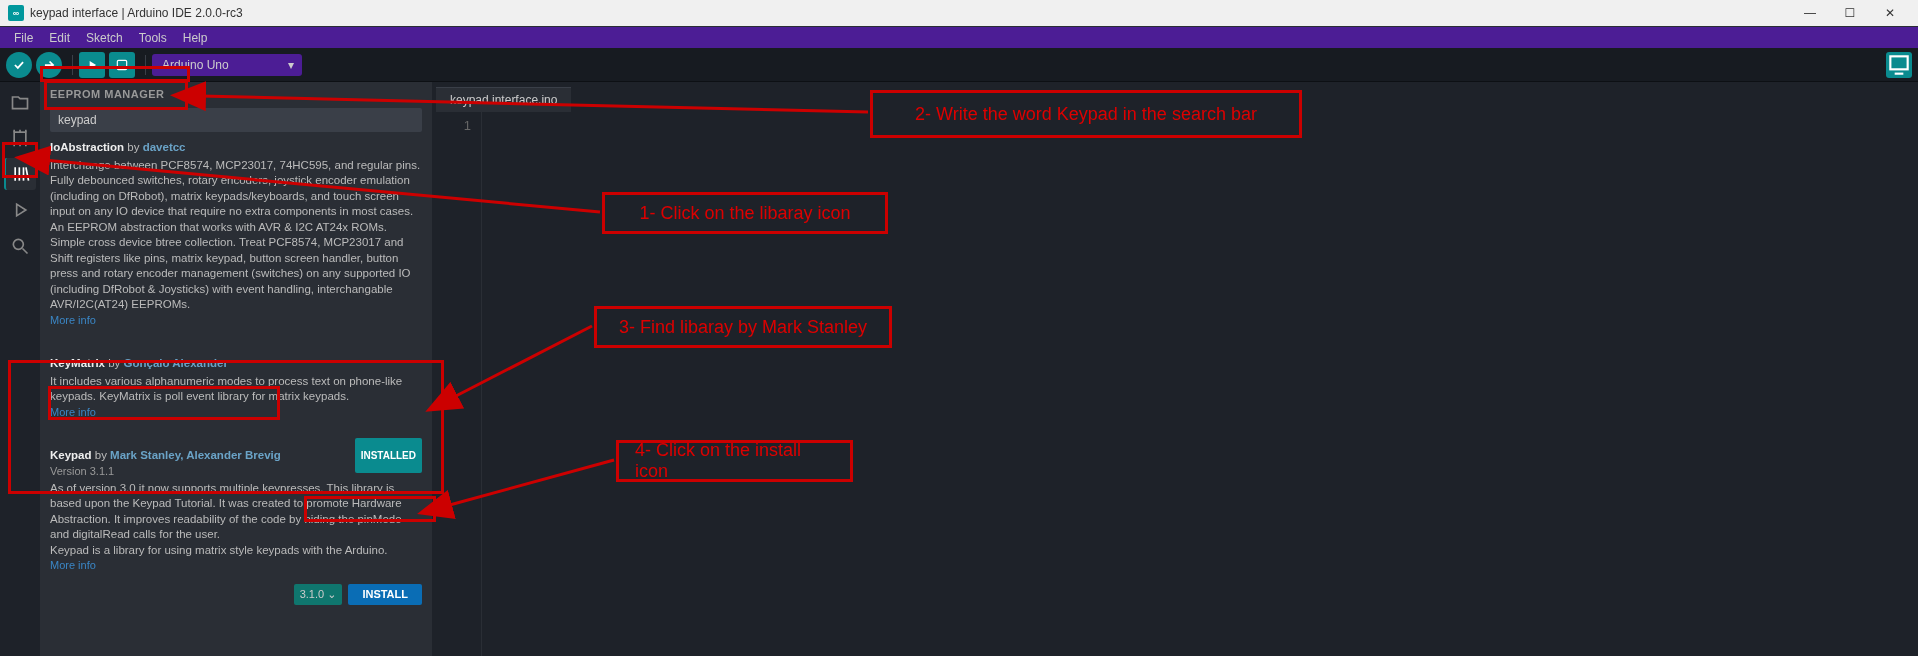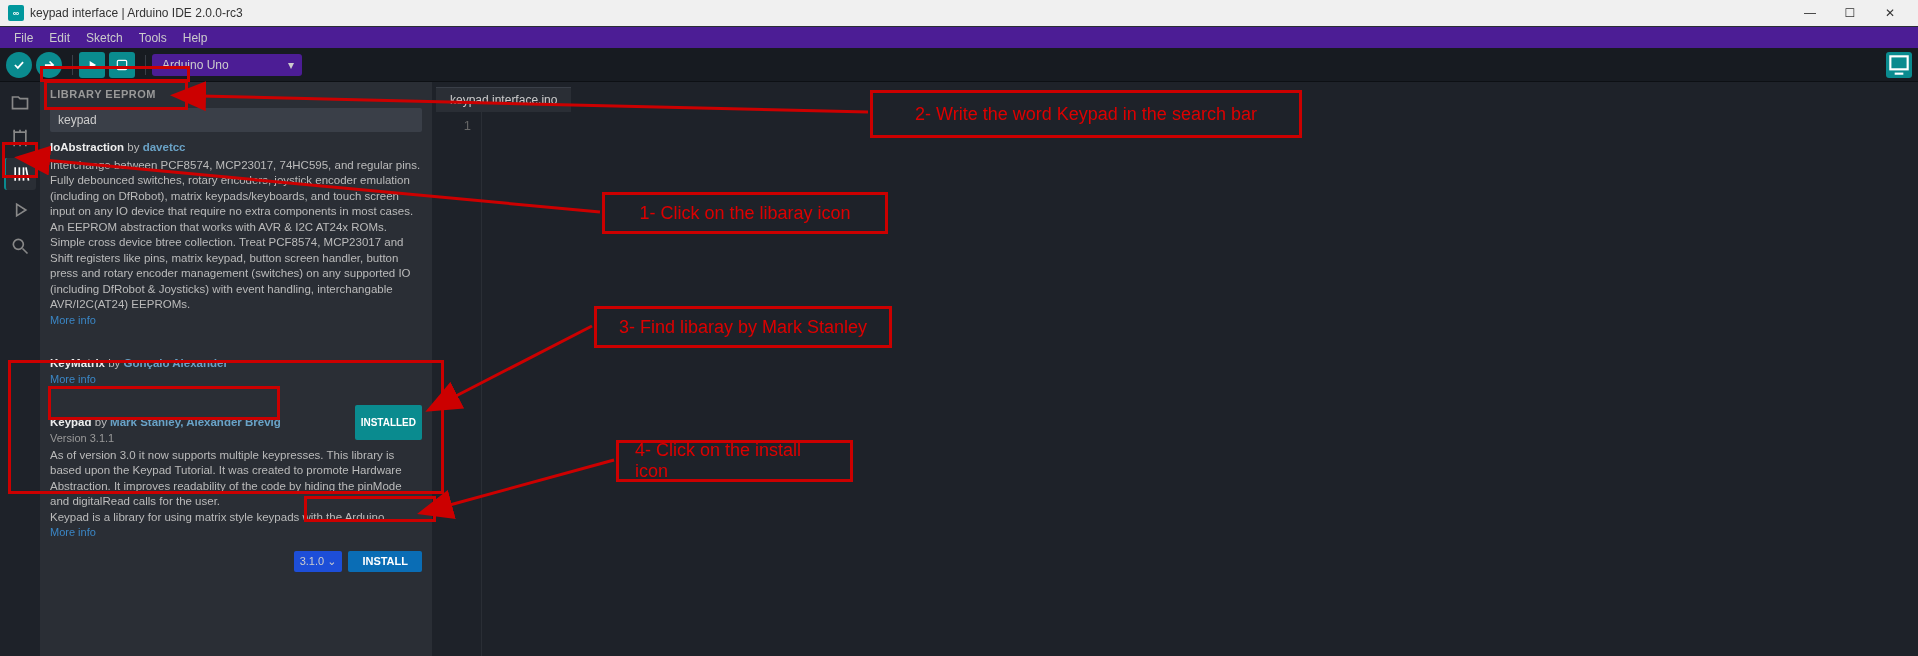--- a/index.html
+++ b/index.html
@@ -45,21 +45,21 @@
 .libitem { margin-bottom: 28px; font-size: 11.5px; line-height: 1.35; }
 .libitem .title { color: #eee; font-weight: 600; }
 .libitem .title .by { color: #bbb; font-weight: 400; }
 .libitem .title .author { color: #6aa3c7; }
 .libitem .version { color: #999; font-size: 11px; }
 .libitem .desc { color: #bbb; margin-top: 2px; }
 .libitem .more { color: #3a86c5; cursor: pointer; font-size: 11px; }
 .libitem .badges { float: right; }
 .badge-installed { background: #0a8b8f; color: #fff; font-size: 10px; padding: 12px 6px; border-radius: 2px; font-weight: 600; }
 .libitem .actions { display: flex; justify-content: flex-end; margin-top: 10px; gap: 6px; }
-.ver-select { background: #1d4ed8; color: #ccc; border: none; padding: 3px 6px; font-size: 11px; border-radius: 2px; cursor: pointer; }
+.ver-select { background: #0f766e; color: #ccc; border: none; padding: 3px 6px; font-size: 11px; border-radius: 2px; cursor: pointer; }
 .install-btn { background: #0a6db5; color: #fff; border: none; padding: 4px 14px; font-size: 11px; font-weight: 600; cursor: pointer; border-radius: 2px; }
 
 
 .editor { flex: 1; background: #1e2229; display: flex; flex-direction: column; }
 .tabs { height: 30px; display: flex; align-items: flex-end; padding-left: 4px; }
 .tab { background: #2a2e35; color: #ccc; padding: 5px 14px; font-size: 12px; border-top: 1px solid #3a3f48; cursor: pointer; }
 .code-area { flex: 1; display: flex; background: #1e2229; position: relative; }
 .gutter { width: 50px; text-align: right; padding: 6px 10px 0 0; color: #666; font-family: Consolas, monospace; font-size: 13px; border-right: 1px solid #2a2e35; }
 .code { flex: 1; padding: 6px 10px; font-family: Consolas, monospace; font-size: 13px; color: #ccc; }
 
@@ -157,34 +157,35 @@
     </div>
     <div class="navitem">
       <svg viewBox="0 0 24 24" fill="none" stroke="currentColor" stroke-width="2">
           <circle cx="10" cy="10" r="6"></circle>
           <line x1="15" y1="15" x2="21" y2="21"></line>
         </svg>
     </div>
   </div>
 
   <div class="libpanel">
-    <div class="libpanel-header">LIBRARY EEPROM</div>
+    <div class="libpanel-header">EEPROM MANAGER</div>
     <div class="search-wrap">
       <input class="search-input" value="keypad" style="">
     </div>
     <div class="liblist">
 
       <div class="libitem">
         <div class="title"><span>IoAbstraction</span> <span class="by">by</span> <span class="author">davetcc</span></div>
         <div class="desc">Interchange between PCF8574, MCP23017, 74HC595, and regular pins. Fully debounced switches, rotary encoders, joystick encoder emulation (including on DfRobot), matrix keypads/keyboards, and touch screen input on any IO device that require no extra components in most cases. An EEPROM abstraction that works with AVR &amp; I2C AT24x ROMs. Simple cross device btree collection. Treat PCF8574, MCP23017 and Shift registers like pins, matrix keypad, button screen handler, button press and rotary encoder management (switches) on any supported IO (including DfRobot &amp; Joysticks) with event handling, interchangable AVR/I2C(AT24) EEPROMs.</div>
         <span class="more">More info</span>
       </div>
 
       <div class="libitem">
         <div class="title"><span>KeyMatrix</span> <span class="by">by</span> <span class="author">Gonçalo Alexander</span></div>
+        <div class="desc">It includes various alphanumeric modes to process text on phone-like keypads. KeyMatrix is poll event library for matrix keypads.</div>
         <span class="more">More info</span>
       </div>
 
       <div class="libitem">
         <div class="title">
           <span class="badges"><span class="badge-installed">INSTALLED</span></span>
           <span>Keypad</span> <span class="by">by</span> <span class="author">Mark Stanley, Alexander Brevig</span>
         </div>
         <div class="version">Version 3.1.1</div>
         <div class="desc" style="white-space:pre-line">As of version 3.0 it now supports multiple keypresses. This library is based upon the Keypad Tutorial. It was created to promote Hardware Abstraction. It improves readability of the code by hiding the pinMode and digitalRead calls for the user.

